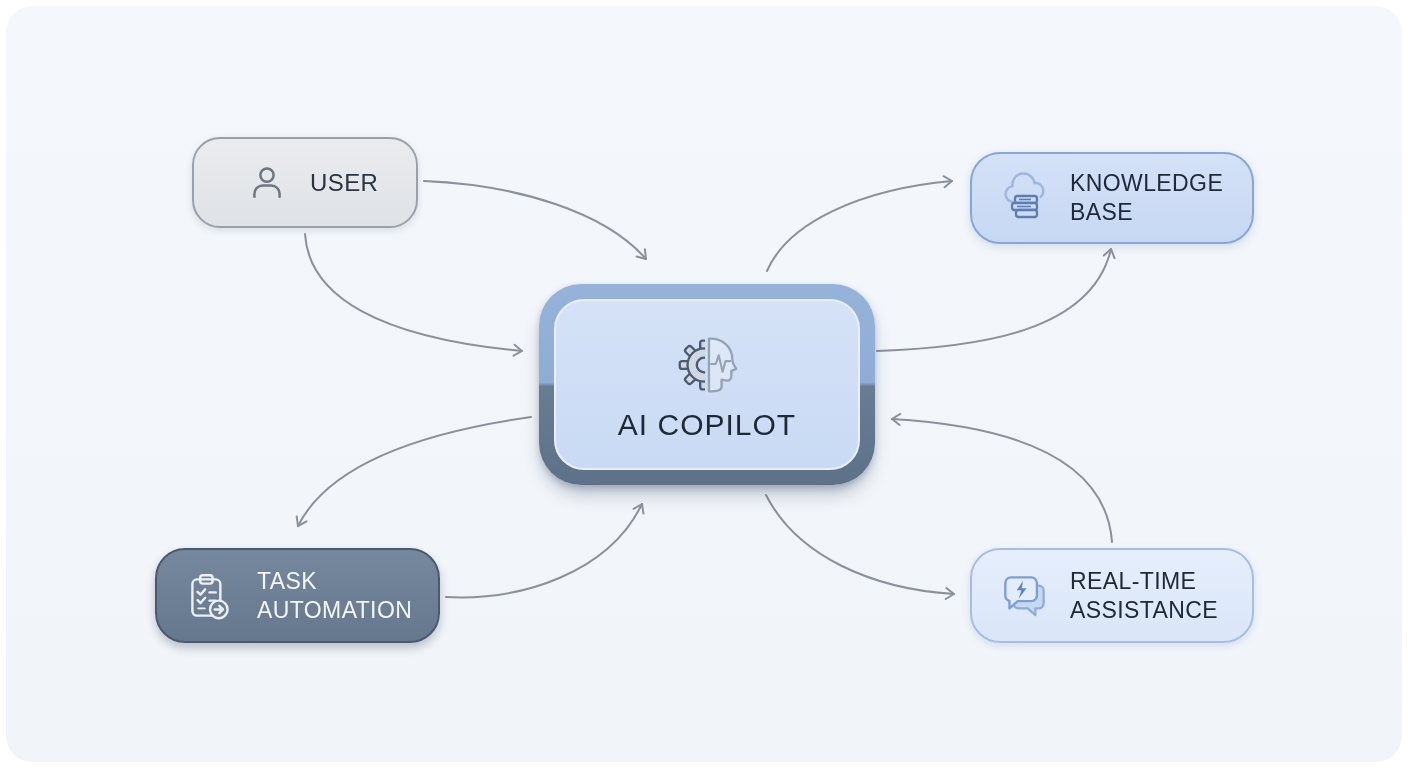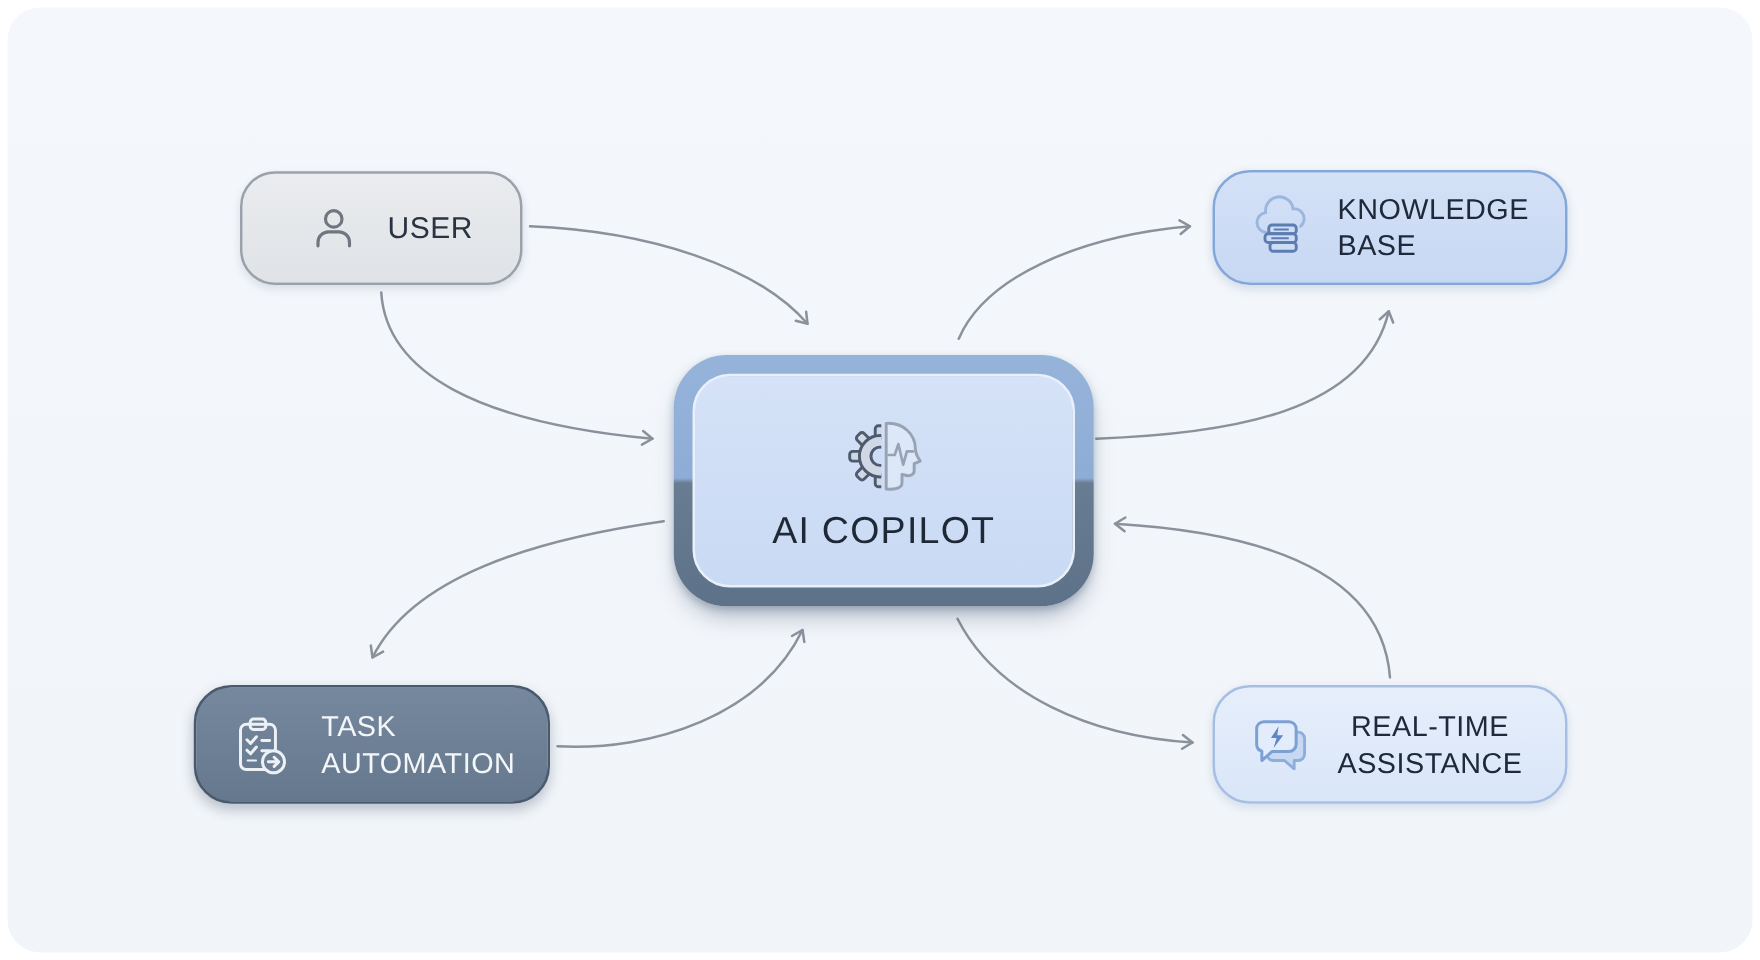--- a/index.html
+++ b/index.html
@@ -14,21 +14,21 @@
   .node .label { white-space:pre-line; letter-spacing:.4px; }
 
   
   .node-user { left:192px; top:137px; width:226px; height:91px; border-radius:28px;
     background:linear-gradient(180deg,#eaecef 0%,#dfe2e6 100%);
     border:2px solid #9aa1aa; padding-left:52px; gap:22px;
     box-shadow:0 3px 7px rgba(120,135,160,.22); }
   .node-user .label { font-size:24px; color:#2a3341; }
 
   
-  .node-kb { left:970px; top:136px; width:284px; height:92px; border-radius:30px;
+  .node-kb { left:970px; top:152px; width:284px; height:92px; border-radius:30px;
     background:linear-gradient(180deg,#d4e1f7 0%,#c7d8f3 100%);
     border:2px solid #84a7d9; padding-left:26px; gap:16px;
     box-shadow:0 3px 8px rgba(110,140,185,.25); }
   .node-kb .label { font-size:23px; line-height:29px; color:#20293a; }
 
   
   .node-copilot { left:539px; top:284px; width:336px; height:201px; border-radius:42px;
     background:linear-gradient(180deg,#96b3da 0%,#8eadd6 49%,#687c92 51%,#5d7188 100%);
     padding:15px;
     box-shadow:0 12px 20px -6px rgba(70,90,120,.45), 0 3px 6px rgba(70,90,120,.25); }
@@ -43,21 +43,21 @@
     background:linear-gradient(180deg,#76889d 0%,#65788e 100%);
     border:2.5px solid #4a5a6e; padding-left:24px; gap:18px;
     box-shadow:0 5px 10px rgba(40,55,75,.28); }
   .node-task .label { font-size:23px; line-height:29px; color:#f4f6f9; }
 
   
   .node-rta { left:970px; top:548px; width:284px; height:95px; border-radius:30px;
     background:linear-gradient(180deg,#e6eefb 0%,#d9e6f8 100%);
     border:2px solid #a6bee3; padding-left:24px; gap:16px;
     box-shadow:0 3px 8px rgba(110,140,185,.22); }
-  .node-rta .label { font-size:23px; line-height:29px; color:#20293a;text-align:center; }
+  .node-rta .label { font-size:23px; line-height:29px; color:#20293a; }
 
   .icon { flex:0 0 auto; display:block; }
 </style>
 </head>
 <body>
 
 <div class="stage">
   <div class="canvas"></div>
 
   <svg class="edges" viewBox="0 0 1408 768">

